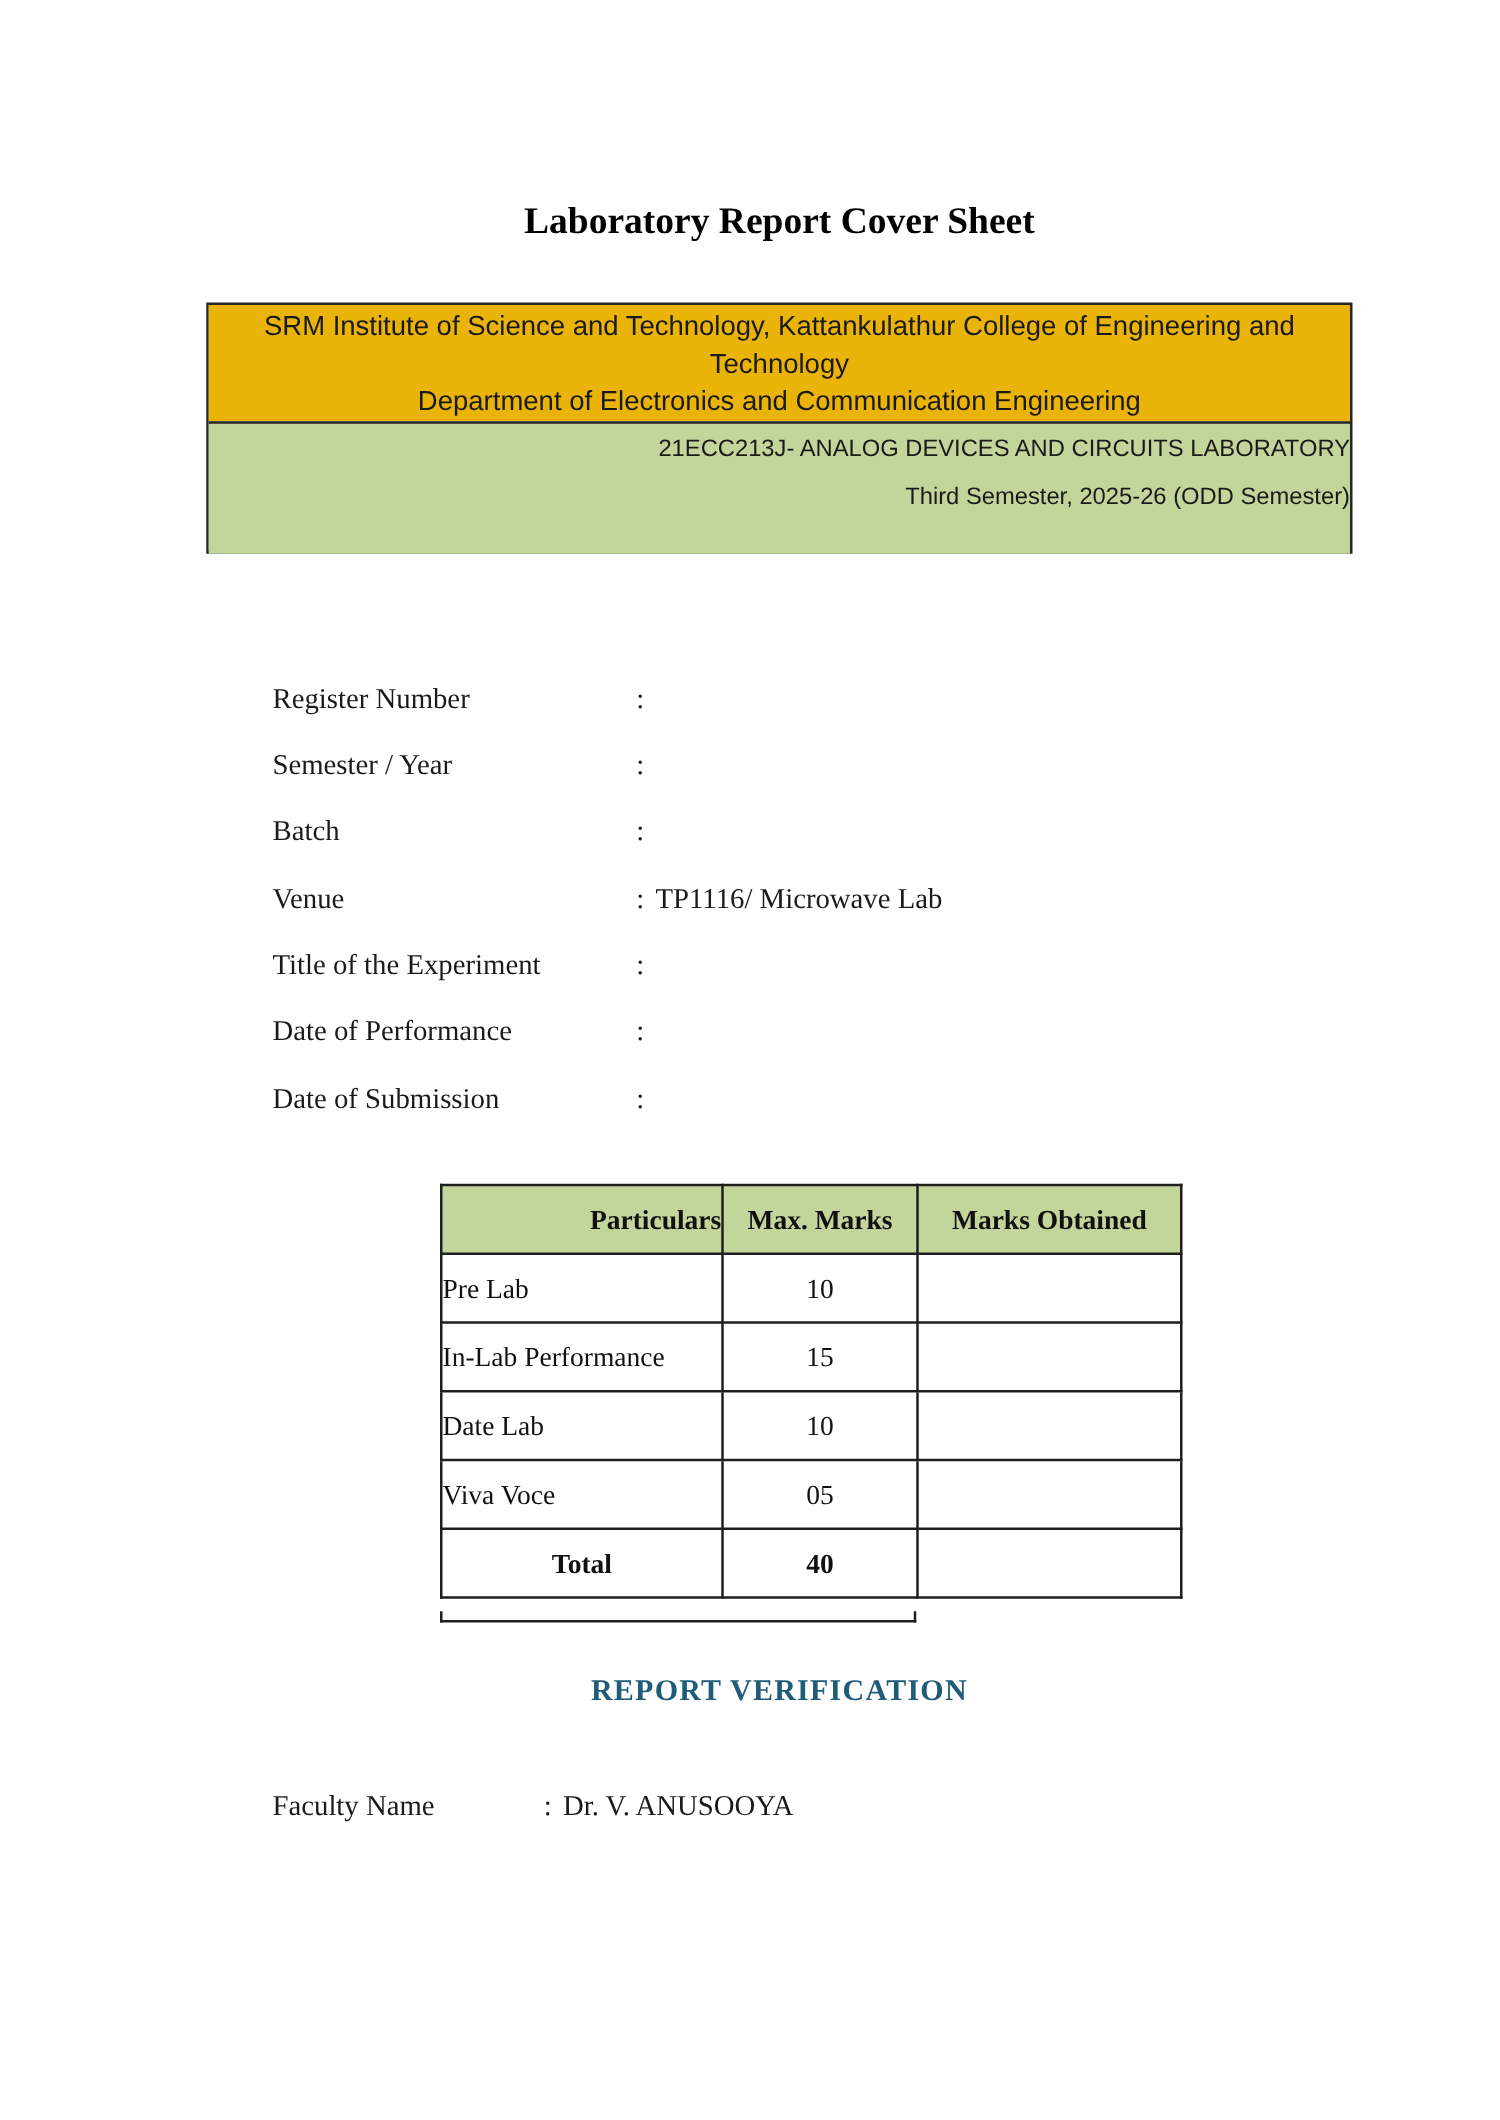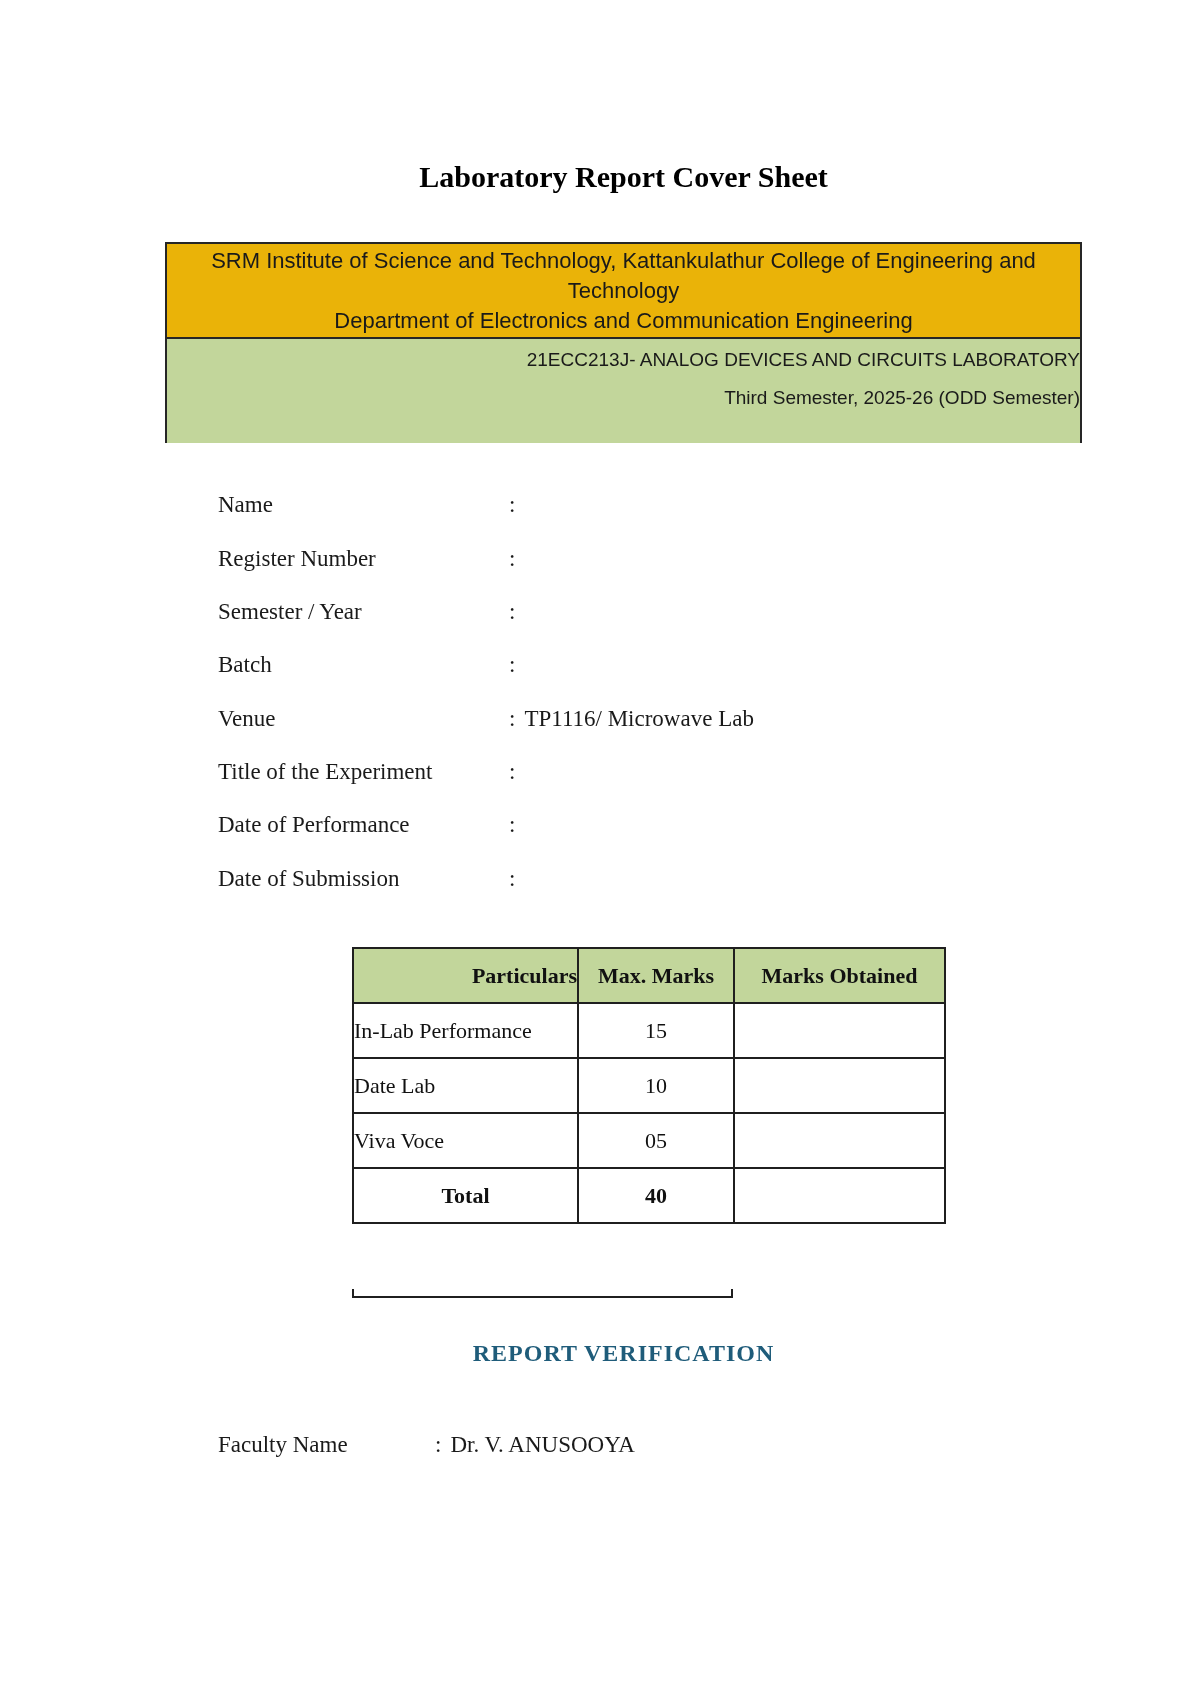--- a/index.html
+++ b/index.html
@@ -137,23 +137,20 @@
     <div class="hb-white">
       <div class="hb-line">SRM Institute of Science and Technology, Kattankulathur College of Engineering and Technology</div>
       <div class="hb-line">Department of Electronics and Communication Engineering</div>
     </div>
     <div class="hb-green">
       <div class="hb-course">21ECC213J- ANALOG DEVICES AND CIRCUITS LABORATORY</div>
       <div class="hb-sem">Third Semester, 2025-26 (ODD Semester)</div>
     </div>
   </div>
 
-  <div class="frow" style="top:466px">
-    <span class="flabel">Name</span><span class="fcolon">:</span><span class="fvalue"></span>
-  </div>
   <div class="frow" style="top:520px">
     <span class="flabel">Register Number</span><span class="fcolon">:</span><span class="fvalue"></span>
   </div>
   <div class="frow" style="top:573px">
     <span class="flabel">Semester / Year</span><span class="fcolon">:</span><span class="fvalue"></span>
   </div>
   <div class="frow" style="top:626px">
     <span class="flabel">Batch</span><span class="fcolon">:</span><span class="fvalue"></span>
   </div>
   <div class="frow" style="top:680px">
@@ -177,20 +174,25 @@
       </colgroup>
     <thead>
       <tr>
         <th class="h-part">Particulars</th>
         <th class="h-max">Max. Marks</th>
         <th class="h-obt">Marks Obtained</th>
       </tr>
     </thead>
     <tbody>
       <tr>
+        <td class="p">Pre Lab</td>
+        <td class="m">10</td>
+        <td class="o"></td>
+      </tr>
+      <tr>
         <td class="p">In-Lab Performance</td>
         <td class="m">15</td>
         <td class="o"></td>
       </tr>
       <tr>
         <td class="p">Date Lab</td>
         <td class="m">10</td>
         <td class="o"></td>
       </tr>
       <tr>

